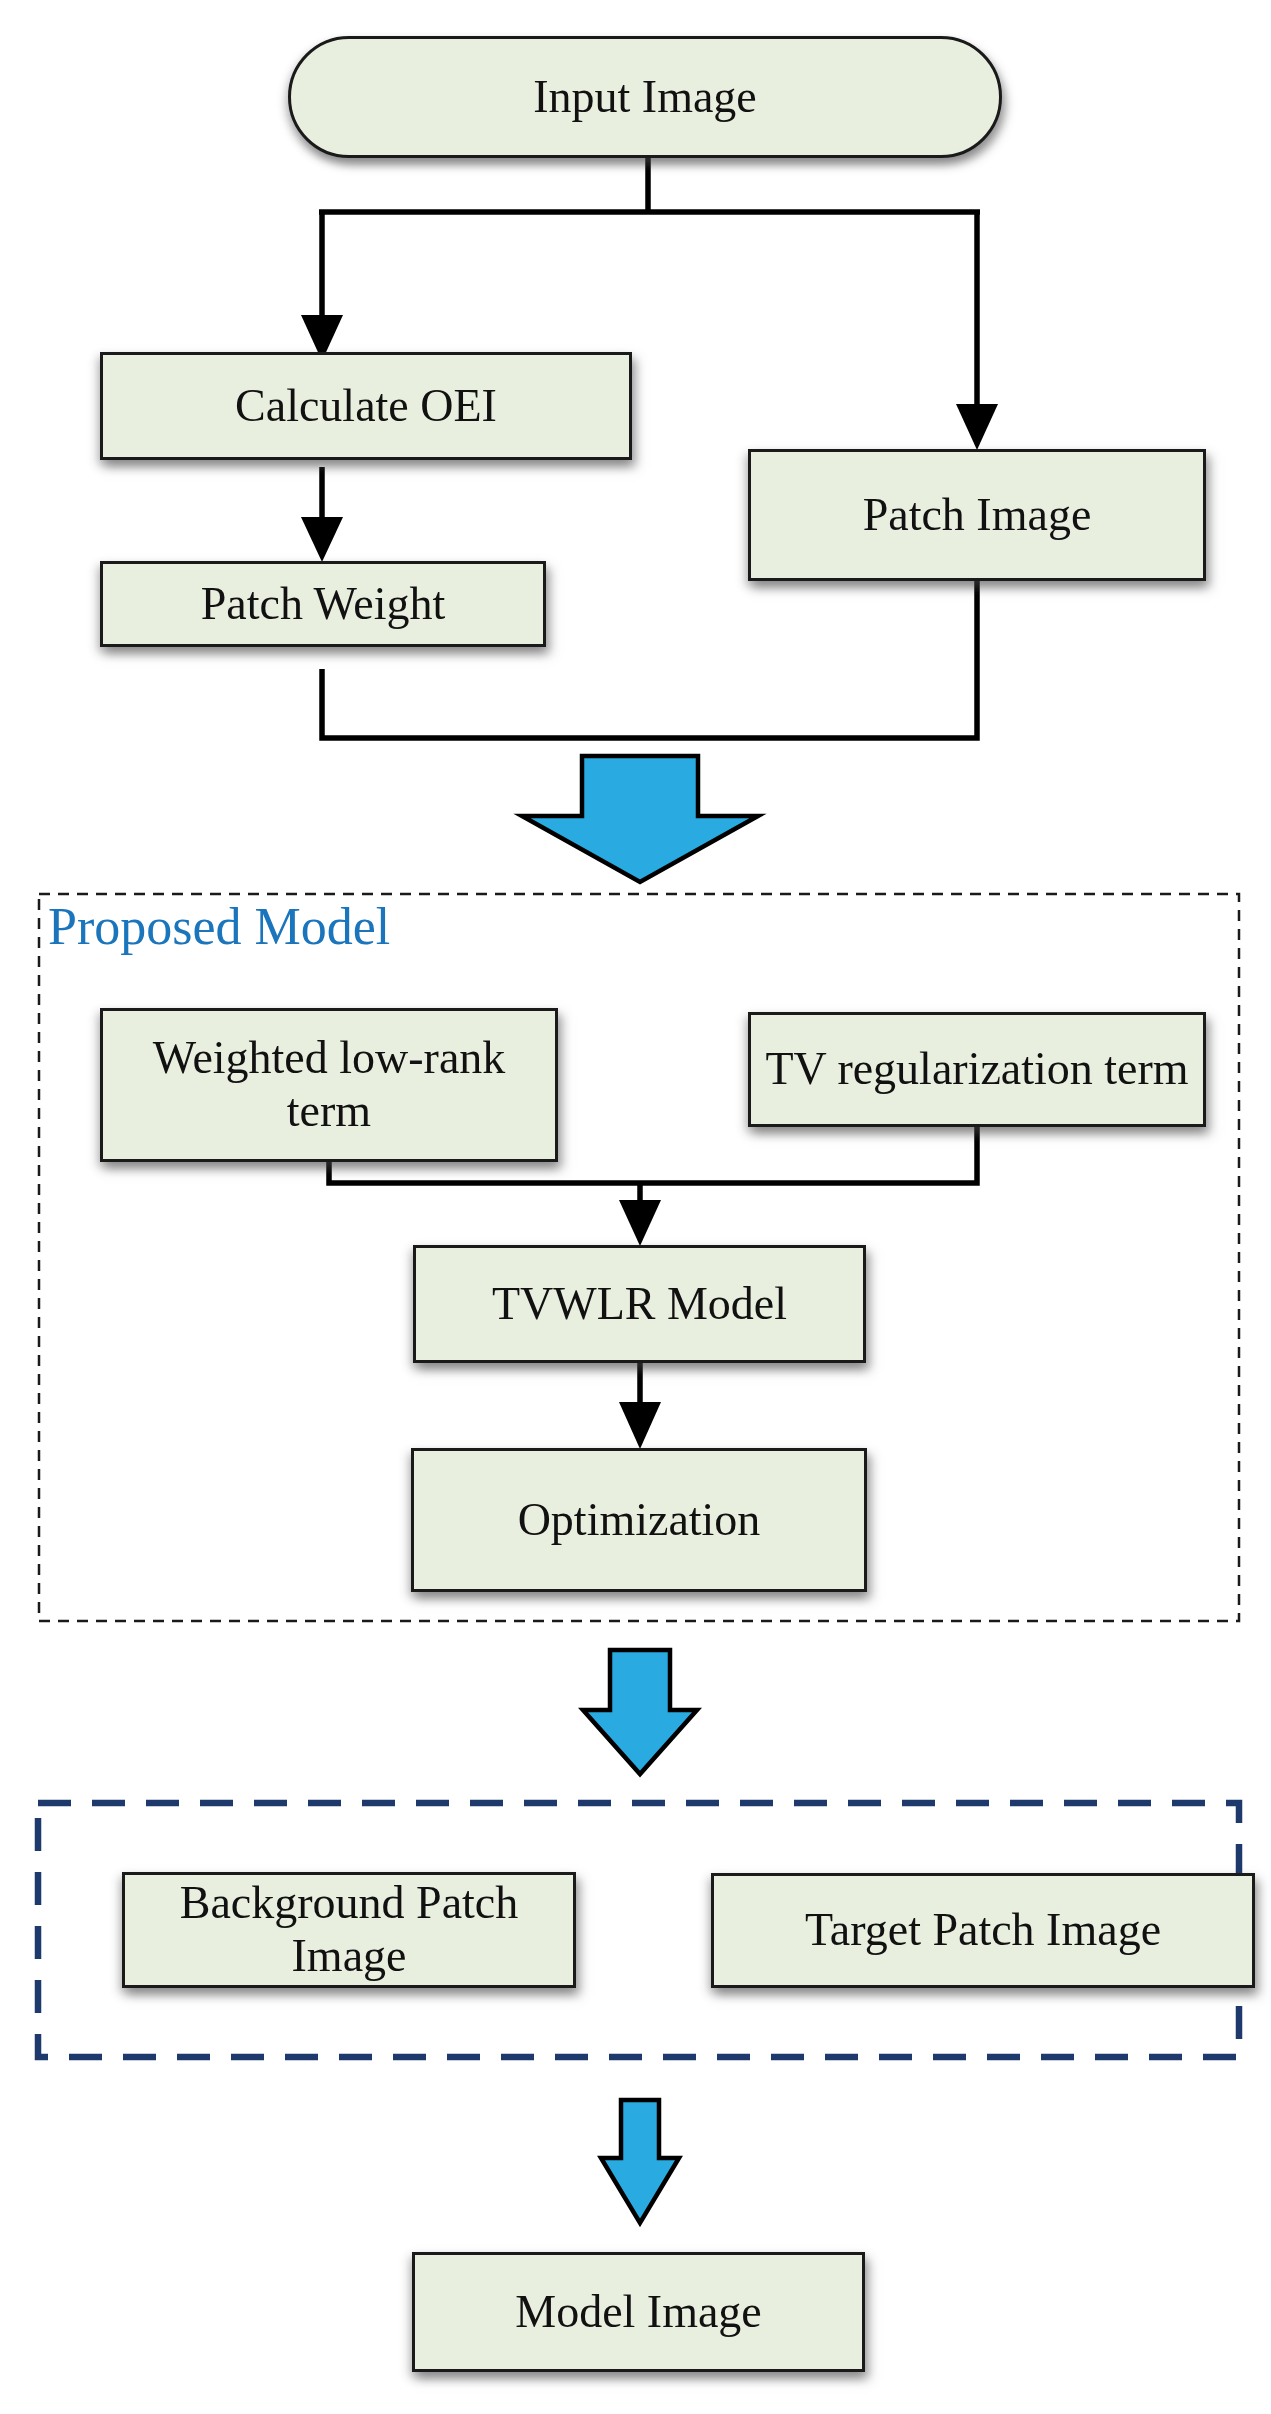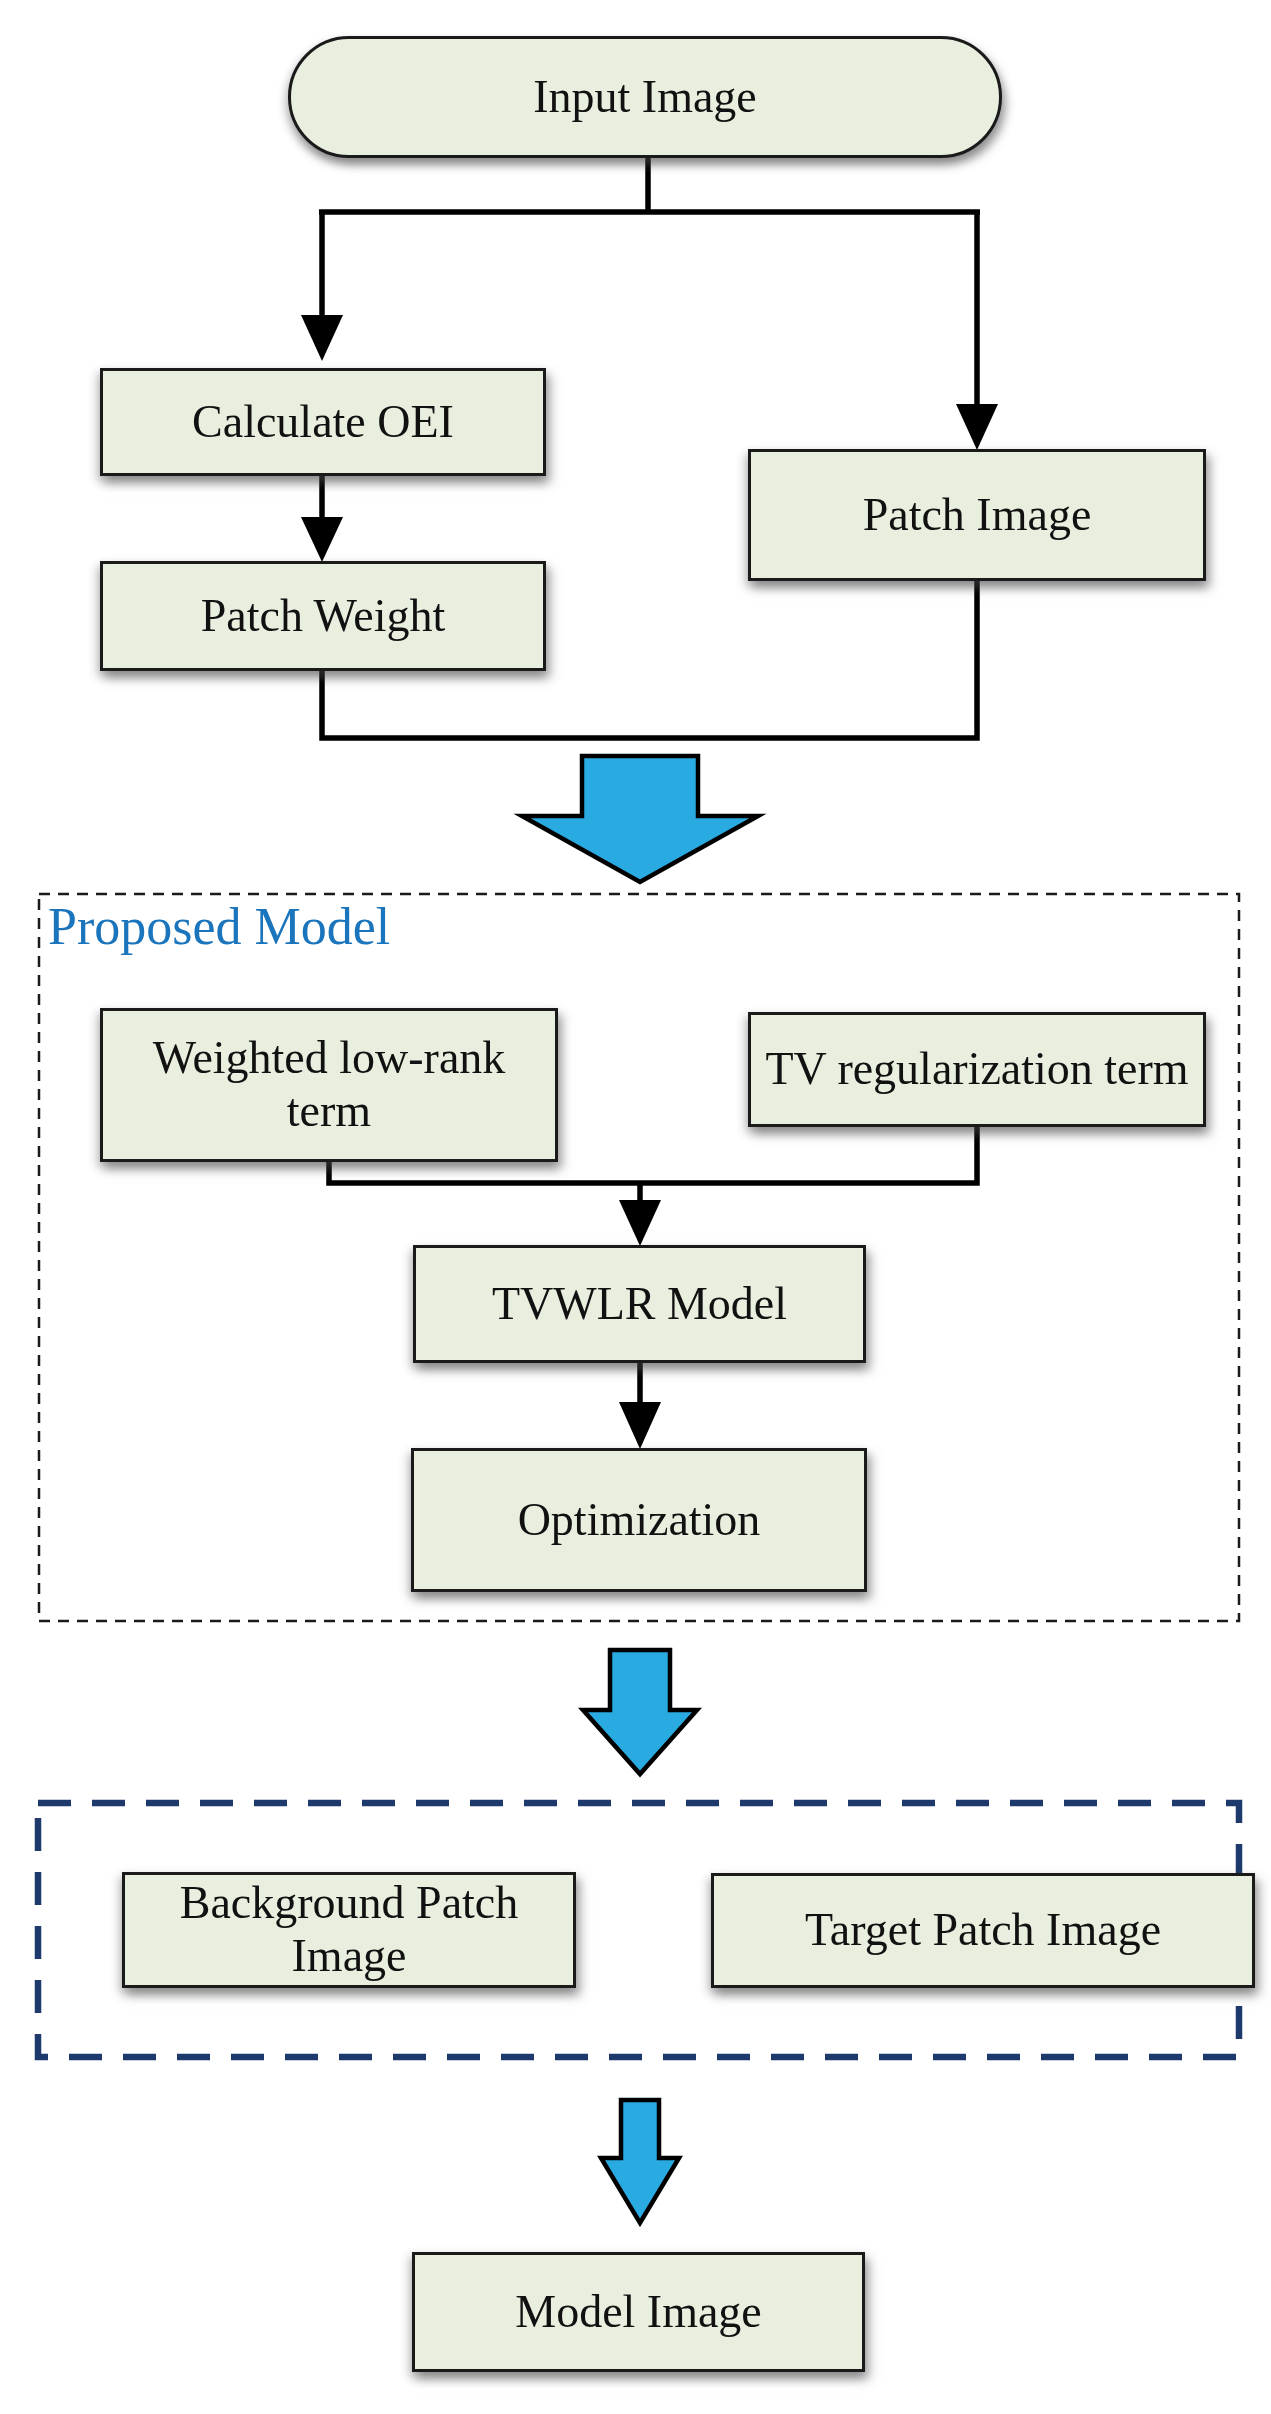--- a/index.html
+++ b/index.html
@@ -91,29 +91,29 @@
 
   <div class="group" style="left:38px;top:893px;width:1203px;height:729px;"></div>
   <div class="group" style="left:35px;top:1800px;width:1207px;height:260px;"></div>
 
   <div class="group-title">Proposed Model</div>
 
   <div class="node stadium" style="left:288px;top:36px;width:714px;height:122px;">
     <span class="label nowrap">Input Image</span>
   </div>
 
-  <div class="node" style="left:100px;top:368px;width:446px;height:108px;text-align:center;">
+  <div class="node" style="left:100px;top:352px;width:532px;height:108px;text-align:center;">
     <span class="label nowrap">Calculate OEI</span>
   </div>
 
   <div class="node" style="left:748px;top:449px;width:458px;height:132px;">
     <span class="label nowrap">Patch Image</span>
   </div>
 
-  <div class="node" style="left:100px;top:561px;width:446px;height:110px;">
+  <div class="node" style="left:100px;top:561px;width:446px;height:86px;">
     <span class="label nowrap">Patch Weight</span>
   </div>
 
   <div class="node" style="left:100px;top:1008px;width:458px;height:154px;">
     <span class="label wrap-narrow">Weighted low-rank term</span>
   </div>
 
   <div class="node" style="left:748px;top:1012px;width:458px;height:115px;">
     <span class="label nowrap">TV regularization term</span>
   </div>

